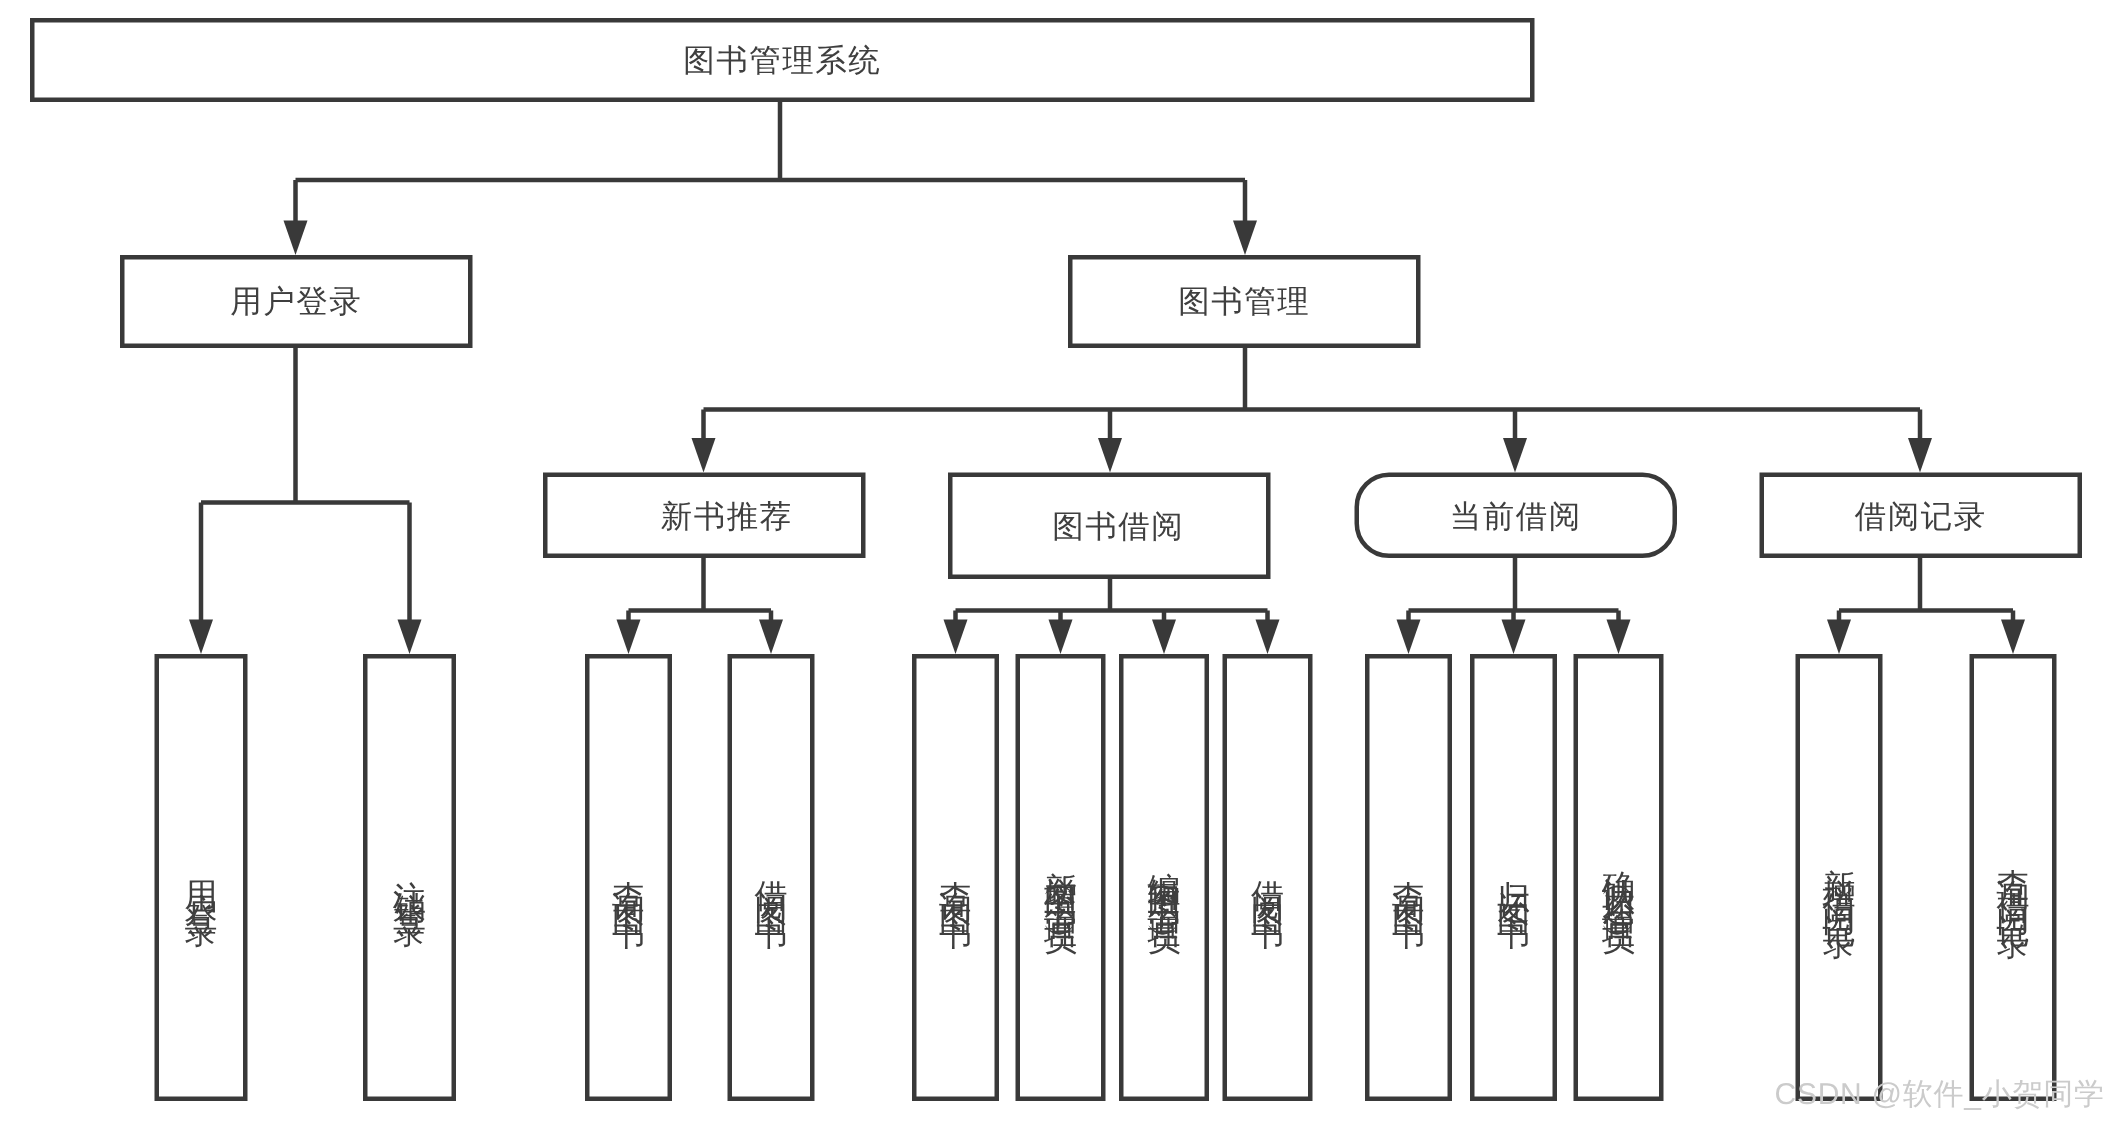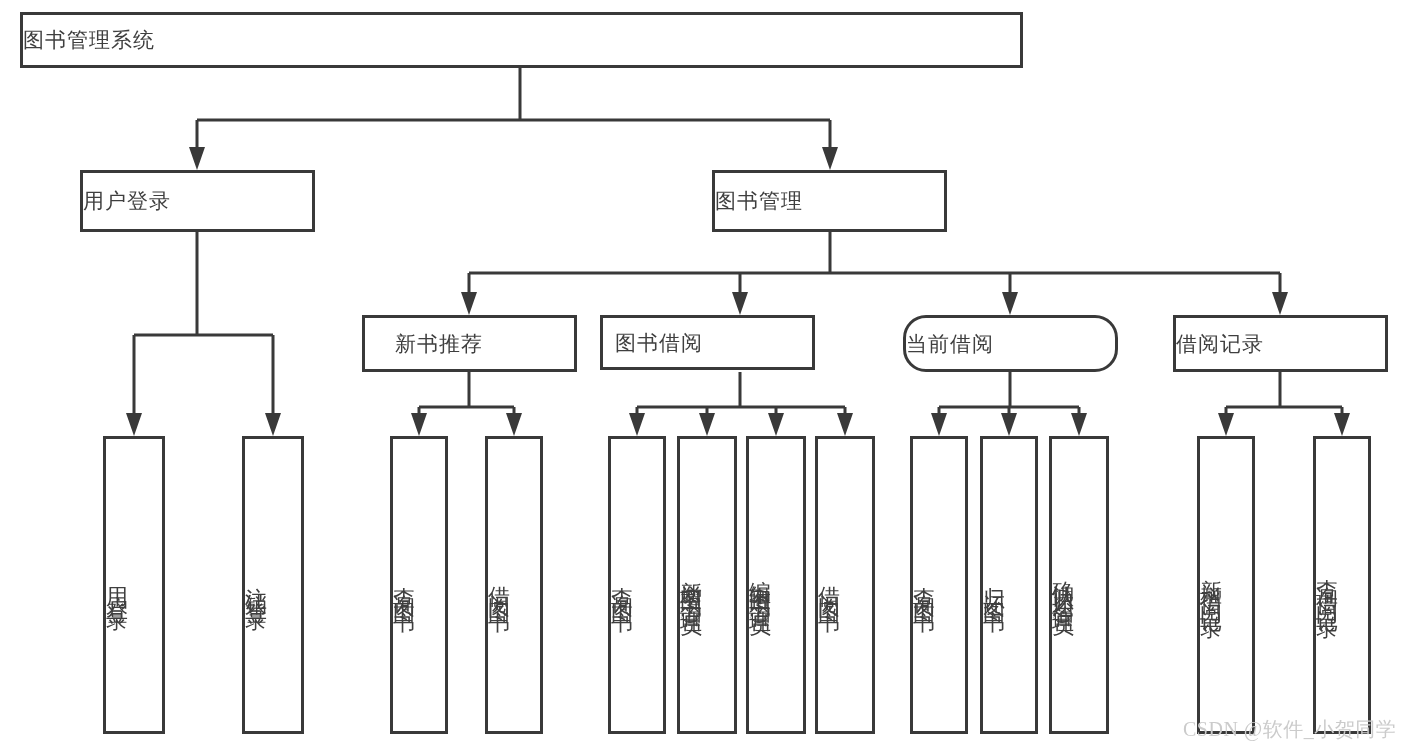--- a/index.html
+++ b/index.html
@@ -16,21 +16,21 @@
     left: 0; top: 0;
     width: 1405px; height: 747px;
   }
   .node {
     position: absolute;
     box-sizing: border-box;
     border: 3px solid #393939;
     background: #ffffff;
     display: flex;
     align-items: center;
-    justify-content: flex-start;
+    justify-content: center;
     color: #3f3f3f;
   }
   .node.h .label {
     font-size: 21px;
     letter-spacing: 1px;
     white-space: nowrap;
   }
   .node.v .label {
     writing-mode: vertical-rl;
     font-size: 22px;
@@ -42,21 +42,20 @@
   }
   .watermark {
     position: absolute;
     left: 1183px;
     top: 716px;
     font-size: 20px;
     color: #cbcbcb;
     white-space: nowrap;
     z-index: 10;
     letter-spacing: 0.5px;
-    font-family: Liberation Serif, serif;
   }
 </style>
 </head>
 <body>
 
 <div class="canvas">
 
   <svg class="connectors" viewBox="0 0 1405 747" xmlns="http://www.w3.org/2000/svg">
     <g stroke="#393939" stroke-width="3" fill="none">
 
@@ -111,21 +110,21 @@
   <div class="node h" style="left:80px; top:170px; width:235px; height:62px;">
     <span class="label">用户登录</span>
   </div>
   <div class="node h" style="left:712px; top:170px; width:235px; height:62px;">
     <span class="label">图书管理</span>
   </div>
 
   <div class="node h" style="left:362px; top:315px; width:215px; height:57px;padding-left:30px;">
     <span class="label">新书推荐</span>
   </div>
-  <div class="node h" style="left:600px; top:315px; width:215px; height:55px;padding-left:12px;">
+  <div class="node h" style="left:632px; top:315px; width:215px; height:71px;padding-left:12px;">
     <span class="label">图书借阅</span>
   </div>
   <div class="node h" style="left:903px; top:315px; width:215px; height:57px;border-radius:23px;">
     <span class="label">当前借阅</span>
   </div>
   <div class="node h" style="left:1173px; top:315px; width:215px; height:57px;">
     <span class="label">借阅记录</span>
   </div>
 
   <div class="node v" style="left:103px; top:436px; width:62px; height:298px;">

